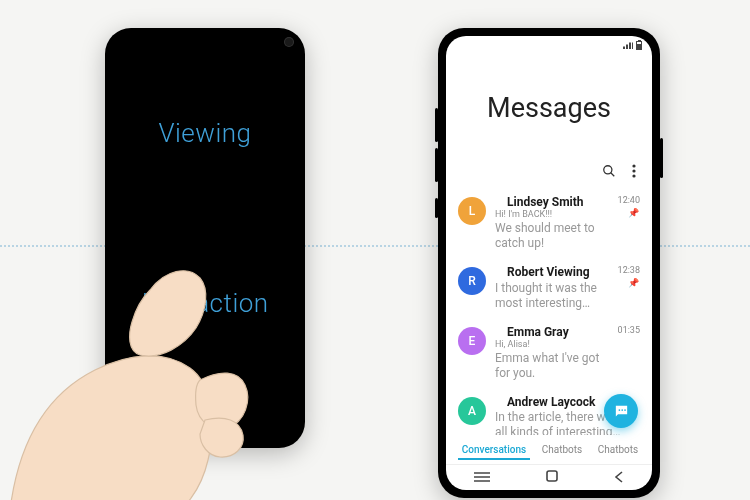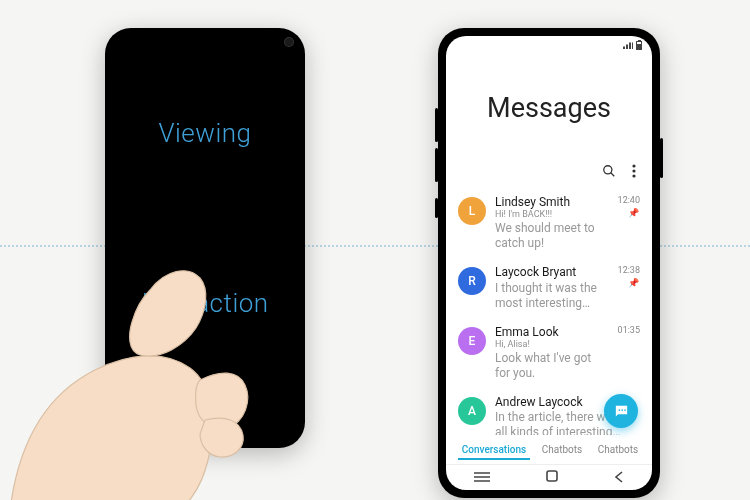--- a/index.html
+++ b/index.html
@@ -146,21 +146,21 @@
     flex: 0 0 28px;
     display: flex;
     align-items: center;
     justify-content: center;
     color: #fff;
     font-size: 12px;
     font-weight: 500;
     margin-top: 2px;
   }
   .conv-body { flex: 1; min-width: 0; }
-  .conv-name { font-size: 12px; font-weight: 400; color: #1a1a1a; line-height: 1.2; }
+  .conv-name { font-size: 12px; font-weight: 700; color: #1a1a1a; line-height: 1.2; margin-left: 12px; }
   .conv-sub  { font-size: 9px; color: #8f8f8f; line-height: 1.2; }
   .conv-prev { font-size: 12px; color: #999; line-height: 1.25; margin-top: 1px;
                display: -webkit-box; -webkit-line-clamp: 2; -webkit-box-orient: vertical;
                overflow: hidden; }
   .conv-meta { flex: 0 0 auto; text-align: right; }
   .conv-time { font-size: 9px; color: #888; }
   .pin { color: #bbb; font-size: 9px; display:block; margin-top:3px; }
 
   .tabs {
     display: flex;
@@ -260,34 +260,34 @@
             <div class="conv-prev">We should meet to catch up!</div>
           </div>
           <div class="conv-meta">
             <div class="conv-time">12:40</div>
             <span class="pin">📌</span>
           </div>
         </div>
         <div class="conv">
           <div class="avatar" style="background: rgb(47, 106, 223);">R</div>
           <div class="conv-body">
-            <div class="conv-name">Laycock Bryant</div>
+            <div class="conv-name">Robert Viewing</div>
             <div class="conv-prev">I thought it was the most interesting movie…</div>
           </div>
           <div class="conv-meta">
             <div class="conv-time">12:38</div>
             <span class="pin">📌</span>
           </div>
         </div>
         <div class="conv">
           <div class="avatar" style="background: rgb(185, 111, 240);">E</div>
           <div class="conv-body">
-            <div class="conv-name">Emma Look</div>
+            <div class="conv-name">Emma Gray</div>
             <div class="conv-sub">Hi, Alisa!</div>
-            <div class="conv-prev">Look what I've got for you.</div>
+            <div class="conv-prev">Emma what I've got for you.</div>
           </div>
           <div class="conv-meta">
             <div class="conv-time">01:35</div>
           </div>
         </div>
         <div class="conv">
           <div class="avatar" style="background: rgb(39, 199, 154);">A</div>
           <div class="conv-body">
             <div class="conv-name">Andrew Laycock</div>
             <div class="conv-prev">In the article, there were all kinds of interesting things about coffee.</div>

